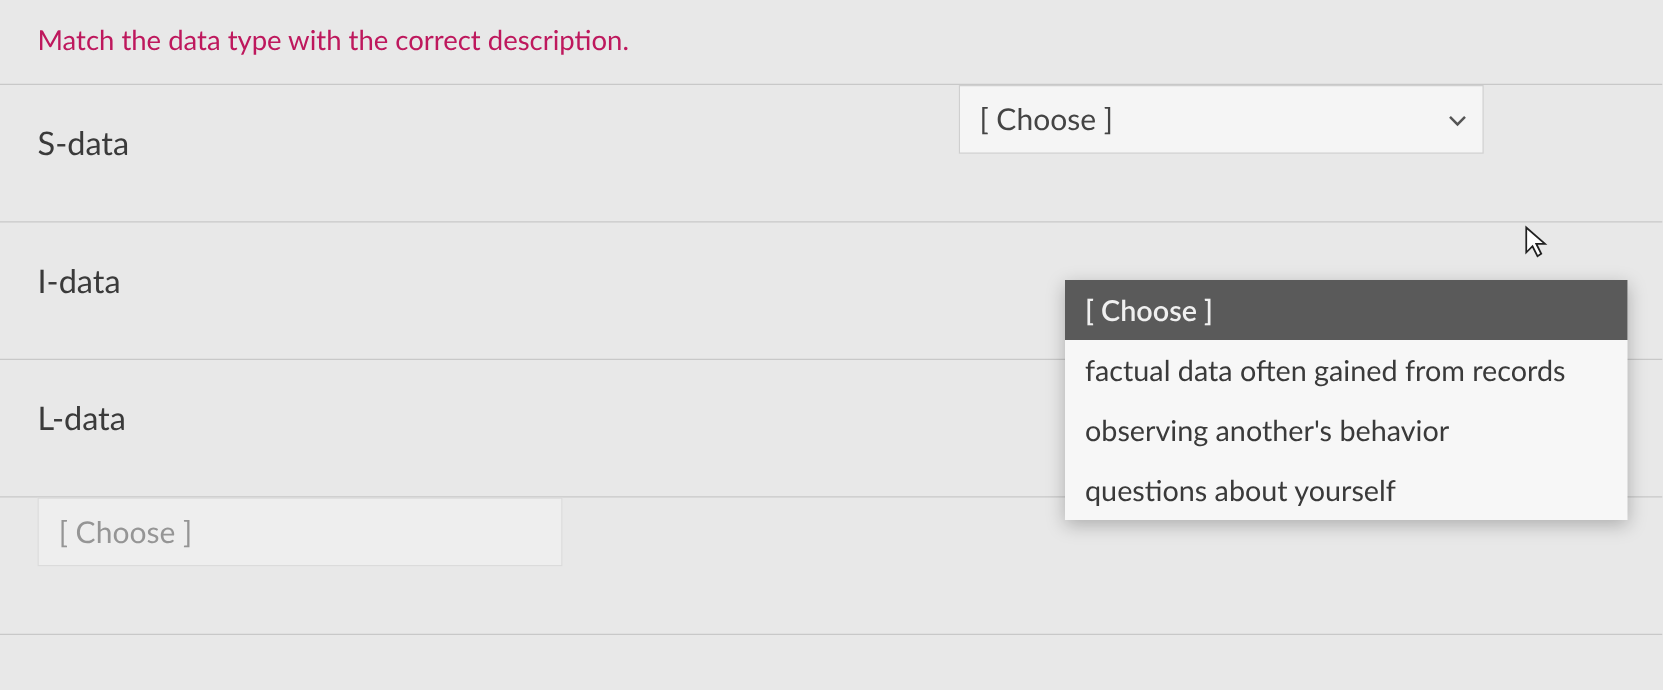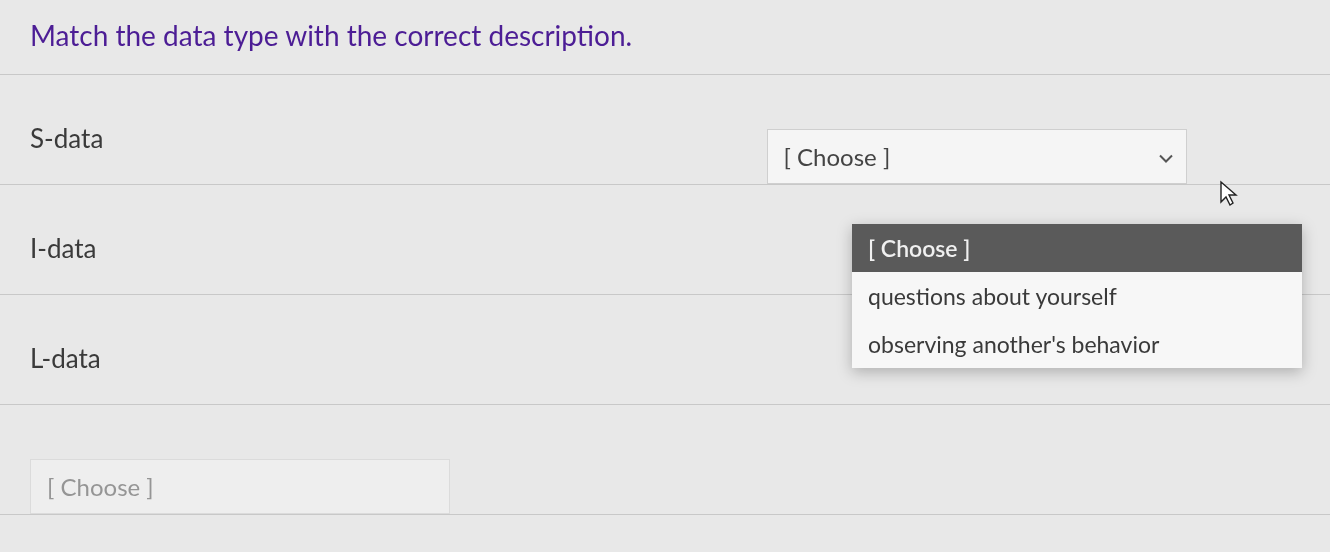--- a/index.html
+++ b/index.html
@@ -7,27 +7,27 @@
       font-family: "Lato", "Helvetica Neue", Arial, sans-serif;
       background: #e8e8e8;
       width: 1330px;
       height: 552px;
       overflow: hidden;
       color: #3a3a3a;
       position: relative;
     }
     .question-prompt {
       padding: 18px 30px 22px 30px;
-      font-size: 28px;
-      color: #4c1d95;
+      font-size: 22px;
+      color: #be185d;
       border-bottom: 1px solid #c8c8c8;
     }
     .match-row {
       display: flex;
-      align-items: flex-end;
+      align-items: flex-start;
       border-bottom: 1px solid #c8c8c8;
       min-height: 110px;
       padding: 0 30px;
     }
     .match-label {
       flex: 0 0 58%;
       font-size: 26px;
       color: #3a3a3a;
       padding: 30px 0;
     }
@@ -115,21 +115,22 @@
 <div class="match-row">
   <div class="select-holder">
     <div class="pseudo-select hidden-select">
       <span>[ Choose ]</span>
     </div>
   </div>
 </div>
 
 <div class="dropdown-open">
   <div class="opt header">[ Choose ]</div>
+  <div class="opt">factual data often gained from records</div>
+  <div class="opt">observing another's behavior</div>
   <div class="opt">questions about yourself</div>
-  <div class="opt">observing another's behavior</div>
 </div>
 
 <span class="cursor-icon">
   <svg width="22" height="28" viewBox="0 0 22 28">
     <path d="M3 2 L3 22 L8 17 L12 25 L15 23 L11 15 L18 15 Z" fill="#ffffff" stroke="#222" stroke-width="1.4"></path>
   </svg>
 </span>
 
 </body></html>

